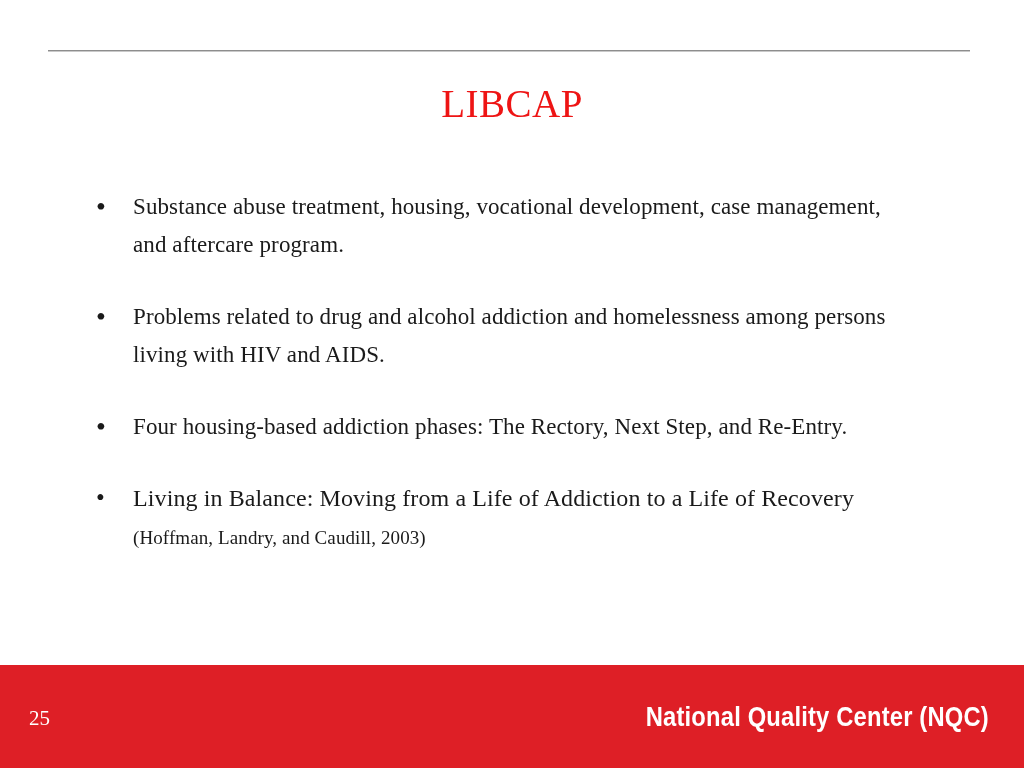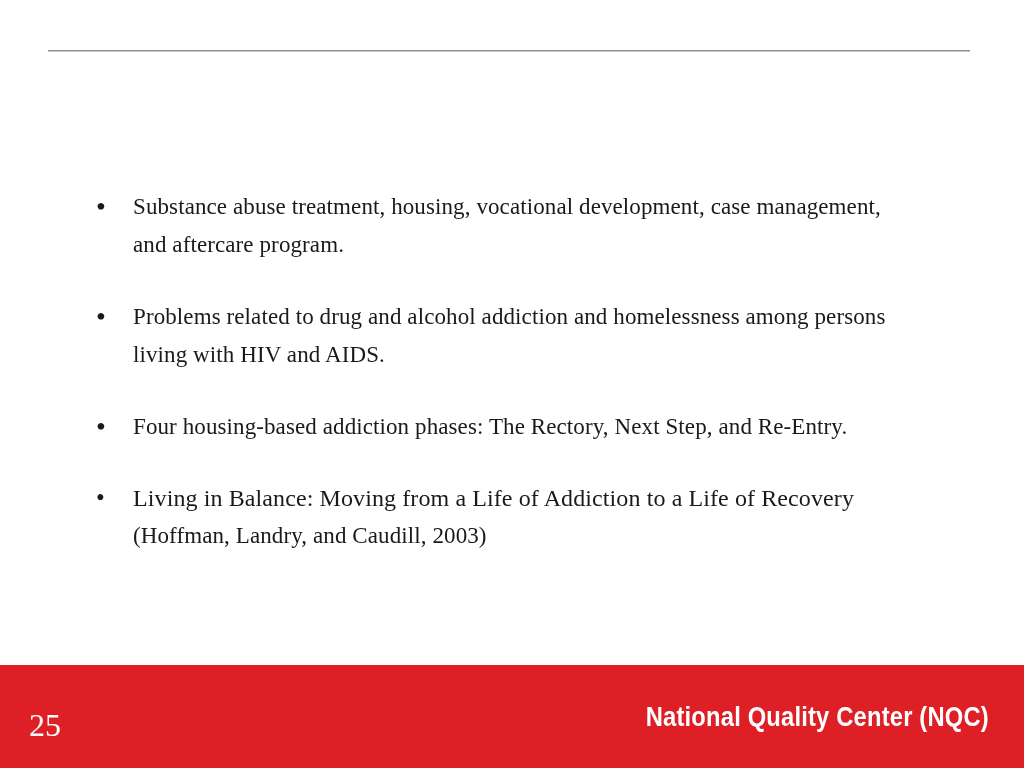--- a/index.html
+++ b/index.html
@@ -79,42 +79,41 @@
     line-height: 36px;
   }
   .bullet-row.small .bullet-dot {
     font-size: 25px;
     line-height: 36px;
   }
   .cite-italic {
   }
   .cite-normal {
     font-style: normal;
-    font-size: 23px;
+    font-size: 19px;
     margin-left: 44px;
   }
 
   
   .footer-band {
     position: absolute;
     left: 0;
     bottom: 0;
     width: 1024px;
     height: 103px;
     background: #de1f26;
   }
   .page-number {
     position: absolute;
     left: 29px;
     top: 40px;
     font-family: "Liberation Serif", "DejaVu Serif", serif;
-    font-size: 32px;
+    font-size: 21px;
     line-height: 26px;
     color: #ffffff;
-    margin-top: 7px;
   }
   .nqc-logo {
     position: absolute;
     right: 35px;
     top: 37px;
     font-family: "Liberation Sans Narrow", "Liberation Sans", "DejaVu Sans", sans-serif;
     font-size: 27px;
     line-height: 30px;
     font-weight: bold;
     color: #ffffff;
@@ -124,20 +123,21 @@
     white-space: nowrap;
   }
 </style>
 </head>
 <body>
 
 <div id="slide">
 
   <div class="top-rule"></div>
 
+  <div class="slide-title">LIBCAP</div>
 
   <div class="body-list">
 
     <div class="bullet-row">
       <span class="bullet-dot">•</span>
       <span class="bullet-text">Substance abuse treatment, housing, vocational development, case management, and aftercare program.</span>
     </div>
 
     <div class="bullet-row">
       <span class="bullet-dot">•</span>

